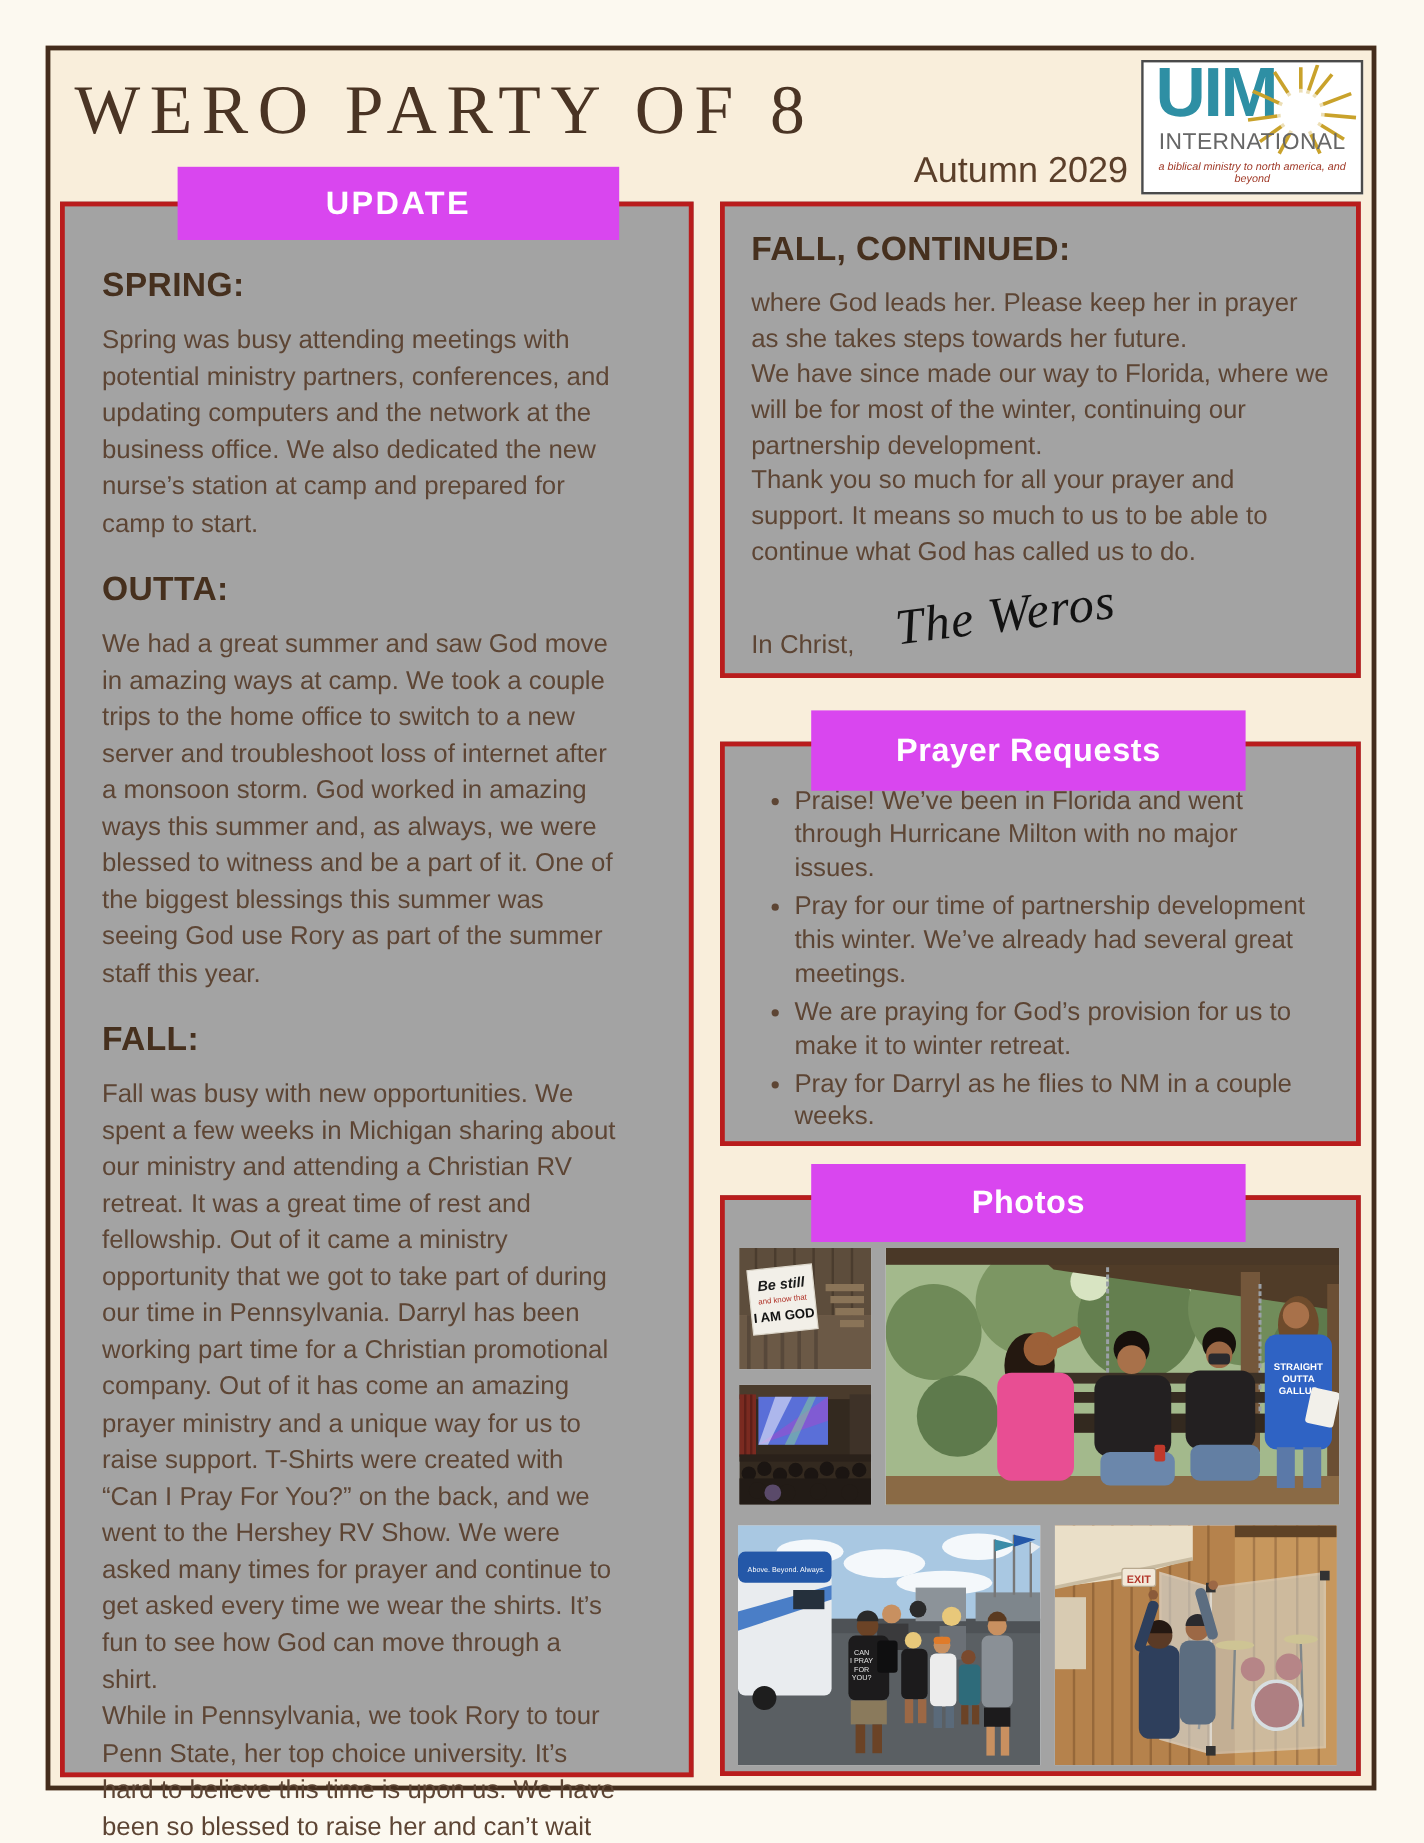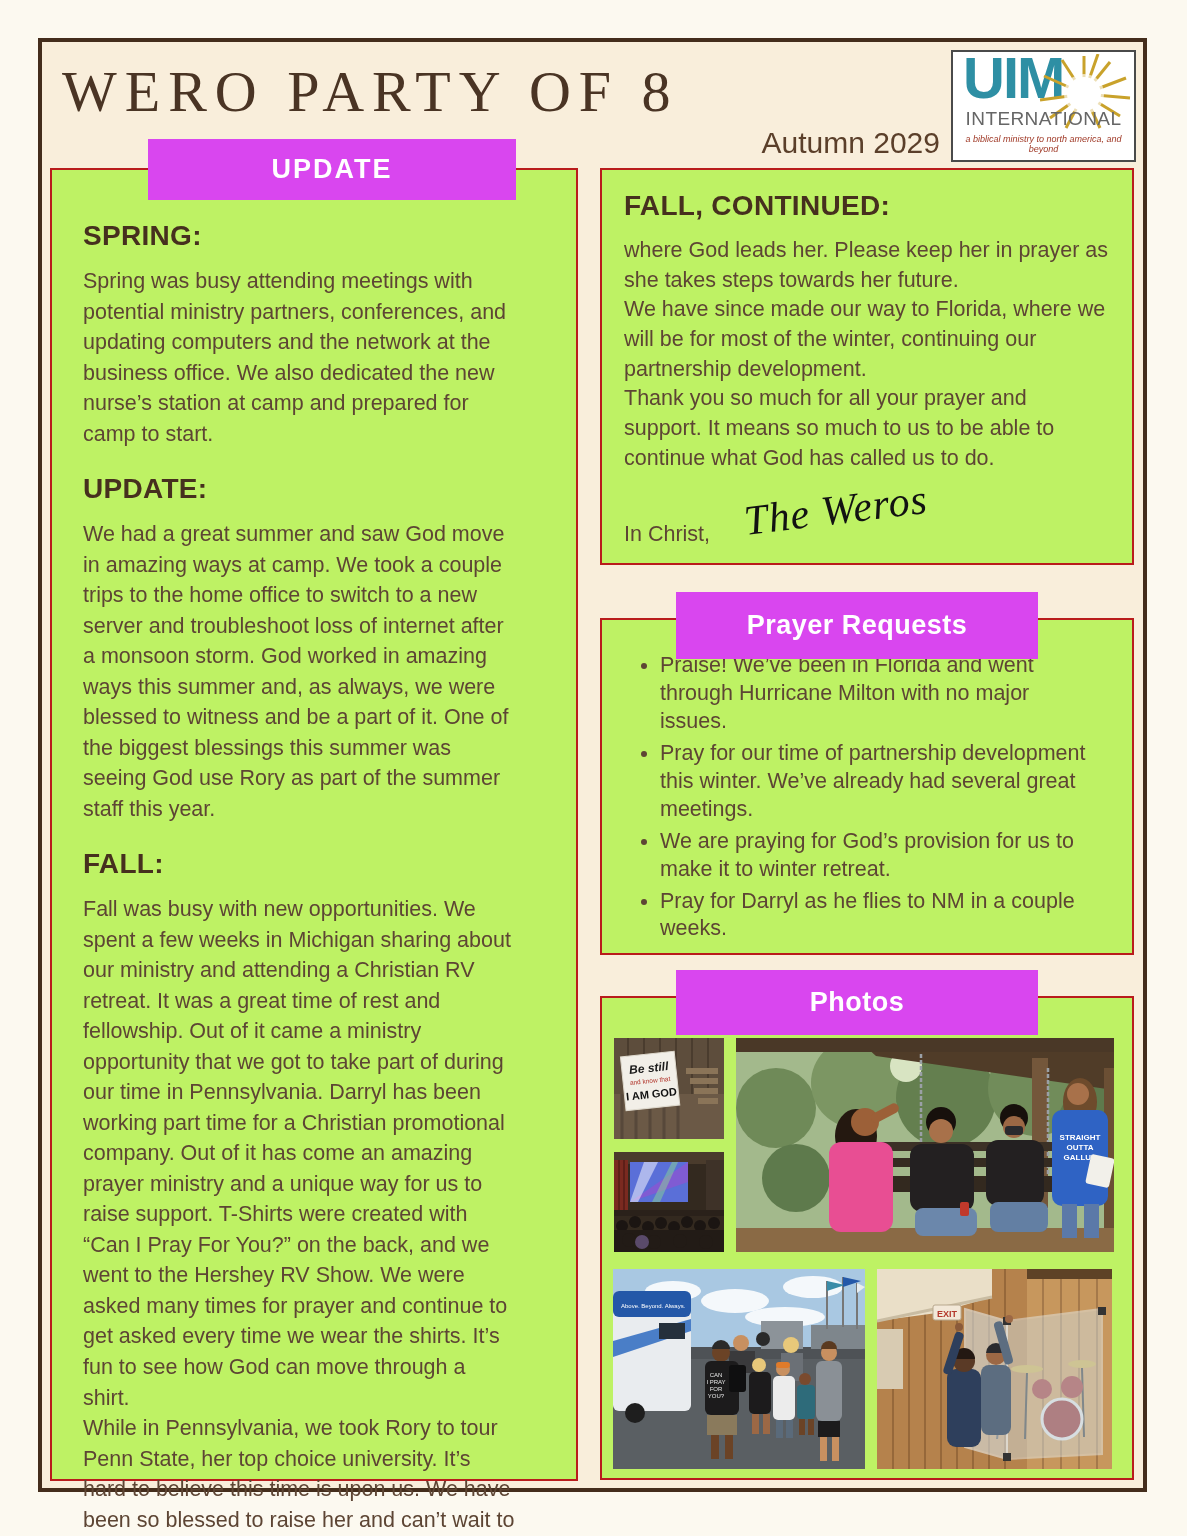--- a/index.html
+++ b/index.html
@@ -15,21 +15,21 @@
   .logo{position:absolute;left:951px;top:50px;width:185px;height:112px;background:#fff;
         border:2px solid #4a4a4a;box-sizing:border-box;overflow:hidden;}
   .logo-acronym{position:absolute;left:10px;top:-8px;font-size:58px;font-weight:800;
         letter-spacing:-2px;color:#2E8FA4;z-index:1;}
   .logo-burst{position:absolute;right:2px;top:2px;z-index:2;pointer-events:none;}
   .logo-name{position:absolute;left:0;top:56px;width:100%;text-align:center;z-index:3;
         font-family:Liberation Sans, sans-serif;font-size:19px;letter-spacing:0.4px;color:#666;}
   .logo-tagline{position:absolute;left:0;top:82px;width:100%;text-align:center;z-index:3;
         font-size:9px;font-style:italic;color:#A03A28;}
   
-  .panel{position:absolute;background:#bef264;border:2px solid #b91c1c;box-sizing:border-box;}
+  .panel{position:absolute;background:#a3a3a3;border:4px solid #b91c1c;box-sizing:border-box;}
   #panel-update{left:50px;top:168px;width:528px;height:1313px;padding:46px 60px 18px 31px;}
   #panel-fallcont{left:600px;top:168px;width:534px;height:397px;padding:16px 22px 8px 22px;}
   #panel-prayer{left:600px;top:618px;width:534px;height:337px;padding:32px 40px 8px 26px;}
   #panel-photos{left:600px;top:996px;width:534px;height:484px;}
   .tab{position:absolute;background:#d946ef;color:#fff;display:flex;align-items:center;
        justify-content:center;font-weight:bold;font-size:27px;z-index:4;}
   #tab-update{left:148px;top:139px;width:368px;height:61px;letter-spacing:2px;}
   #tab-prayer{left:676px;top:592px;width:362px;height:67px;letter-spacing:0.5px;}
   #tab-photos{left:676px;top:970px;width:362px;height:65px;letter-spacing:0.5px;}
   .h2{font-size:28px;font-weight:bold;color:#46301E;margin:4px 0 14px 0;letter-spacing:0.3px;}
@@ -80,21 +80,21 @@
       </svg>
     </span>
     <div class="logo-acronym">UIM</div>
     <div class="logo-name">INTERNATIONAL</div>
     <div class="logo-tagline">a biblical ministry to north america, and beyond</div>
   </div>
 
   <section class="panel" id="panel-update">
     <h2 class="h2">SPRING:</h2>
     <p class="body-text">Spring was busy attending meetings with potential ministry partners, conferences, and updating computers and the network at the business office. We also dedicated the new nurse’s station at camp and prepared for camp to start.</p>
-    <h2 class="h2">UPDATE:</h2>
+    <h2 class="h2">OUTTA:</h2>
     <p class="body-text">We had a great summer and saw God move in amazing ways at camp. We took a couple trips to the home office to switch to a new server and troubleshoot loss of internet after a monsoon storm. God worked in amazing ways this summer and, as always, we were blessed to witness and be a part of it. One of the biggest blessings this summer was seeing God use Rory as part of the summer staff this year.</p>
     <h2 class="h2">FALL:</h2>
     <p class="body-text">Fall was busy with new opportunities. We spent a few weeks in Michigan sharing about our ministry and attending a Christian RV retreat. It was a great time of rest and fellowship. Out of it came a ministry opportunity that we got to take part of during our time in Pennsylvania. Darryl has been working part time for a Christian promotional company. Out of it has come an amazing prayer ministry and a unique way for us to raise support. T-Shirts were created with “Can I Pray For You?” on the back, and we went to the Hershey RV Show. We were asked many times for prayer and continue to get asked every time we wear the shirts. It’s fun to see how God can move through a shirt.
 While in Pennsylvania, we took Rory to tour Penn State, her top choice university. It’s hard to believe this time is upon us. We have been so blessed to raise her and can’t wait to see</p>
   </section>
   <div class="tab" id="tab-update">UPDATE</div>
 
   <section class="panel" id="panel-fallcont">
     <h2 class="h2">FALL, CONTINUED:</h2>
     <p class="body-text">where God leads her. Please keep her in prayer as she takes steps towards her future.

